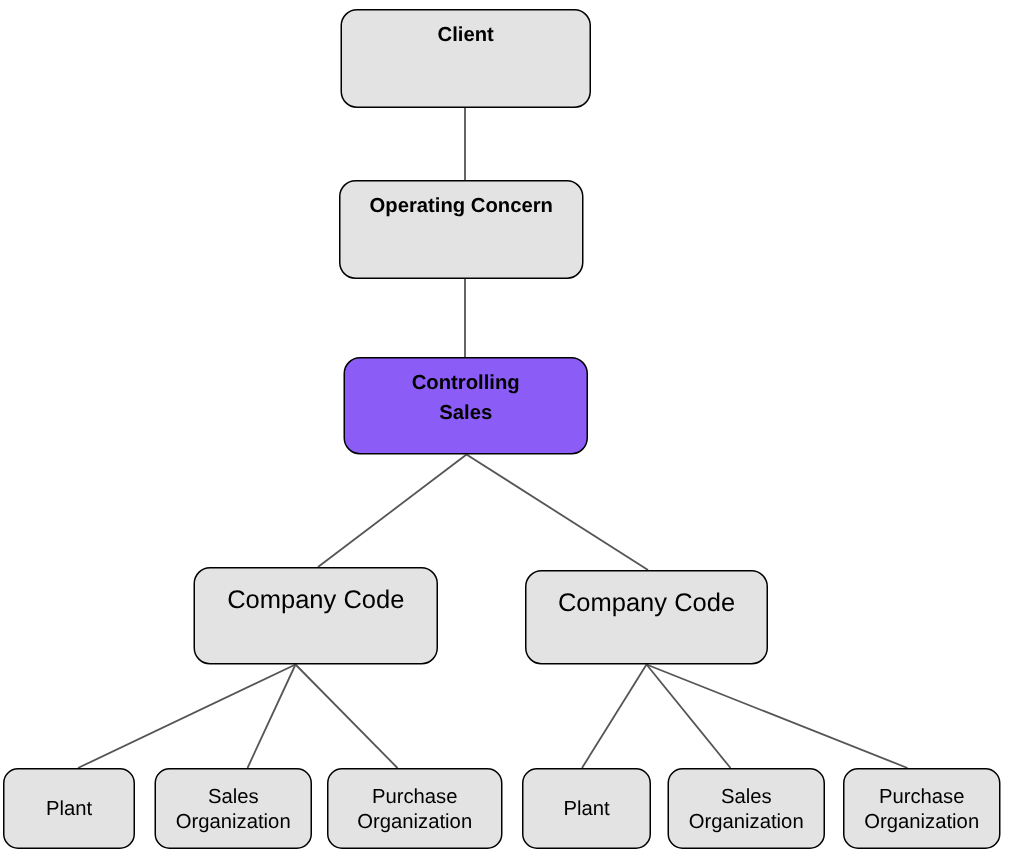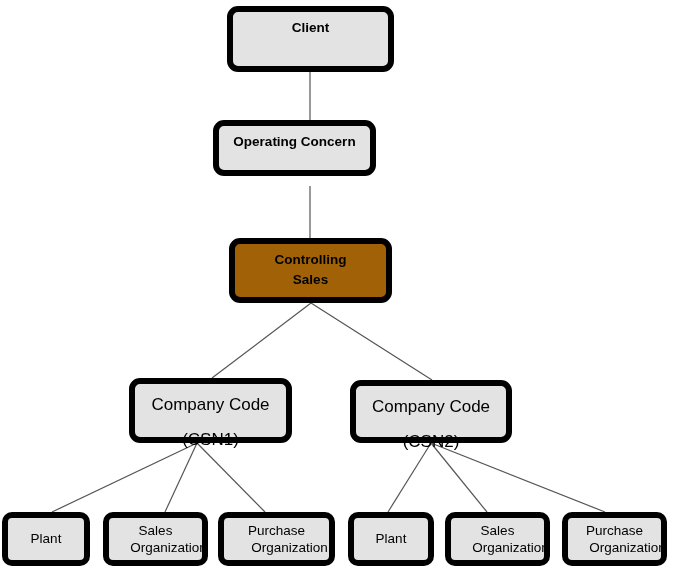--- a/index.html
+++ b/index.html
@@ -23,25 +23,25 @@
     left: 0;
     top: 0;
     width: 677px;
     height: 573px;
     pointer-events: none;
   }
   .node {
     position: absolute;
     box-sizing: border-box;
     background: #e3e3e3;
-    border: 6px solid #0c4a6e;
+    border: 1px solid #0c4a6e;
     border-radius: 11px;
     display: flex;
     flex-direction: column;
-    align-items: flex-start;
+    align-items: flex-end;
     z-index: 2;
   }
   .node-label {
     display: block;
     width: 100%;
     text-align: center;
     color: #000000;
     line-height: 1.0;
     white-space: nowrap;
   }
@@ -98,34 +98,32 @@
       <line x1="197" y1="443" x2="265" y2="512" stroke="#555555" stroke-width="1.2"></line>
       <line x1="431" y1="443" x2="388" y2="512" stroke="#555555" stroke-width="1.2"></line>
       <line x1="431" y1="443" x2="487" y2="512" stroke="#555555" stroke-width="1.2"></line>
       <line x1="431" y1="443" x2="605" y2="512" stroke="#555555" stroke-width="1.2"></line>
     </svg>
 
   <div id="node-layer">
       <div class="node node-top" style="left: 227px; top: 6px; width: 167px; height: 66px; background: rgb(227, 227, 227); border-color: rgb(0, 0, 0);">
         <span class="node-label">Client</span>
       </div>
-      <div class="node node-top" style="left: 213px; top: 120px; width: 163px; height: 56px; background: rgb(227, 227, 227); border-color: rgb(0, 0, 0);">
+      <div class="node node-top" style="left: 226px; top: 120px; width: 163px; height: 66px; background: rgb(227, 227, 227); border-color: rgb(0, 0, 0);">
         <span class="node-label">Operating Concern</span>
       </div>
-      <div class="node node-top" style="left: 229px; top: 238px; width: 163px; height: 65px; background: #a16207; border-color: rgb(0, 0, 0);">
+      <div class="node node-top" style="left: 229px; top: 238px; width: 163px; height: 65px; background: #8b5cf6; border-color: rgb(0, 0, 0);">
         <span class="node-label">Controlling</span>
         <span class="node-label">Sales</span>
       </div>
       <div class="node node-company" style="left: 129px; top: 378px; width: 163px; height: 65px; background: rgb(227, 227, 227); border-color: rgb(0, 0, 0);">
         <span class="node-label">Company Code</span>
-        <span class="node-label">(CSN1)</span>
       </div>
       <div class="node node-company" style="left: 350px; top: 380px; width: 162px; height: 63px; background: rgb(227, 227, 227); border-color: rgb(0, 0, 0);">
         <span class="node-label">Company Code</span>
-        <span class="node-label">(CSN2)</span>
       </div>
       <div class="node node-leaf" style="left: 2px; top: 512px; width: 88px; height: 54px; background: rgb(227, 227, 227); border-color: rgb(0, 0, 0);">
         <span class="node-label">Plant</span>
       </div>
       <div class="node node-leaf" style="left: 103px; top: 512px; width: 105px; height: 54px; background: rgb(227, 227, 227); border-color: rgb(0, 0, 0);">
         <span class="node-label">Sales</span>
         <span class="node-label">Organization</span>
       </div>
       <div class="node node-leaf" style="left: 218px; top: 512px; width: 117px; height: 54px; background: rgb(227, 227, 227); border-color: rgb(0, 0, 0);">
         <span class="node-label">Purchase</span>

